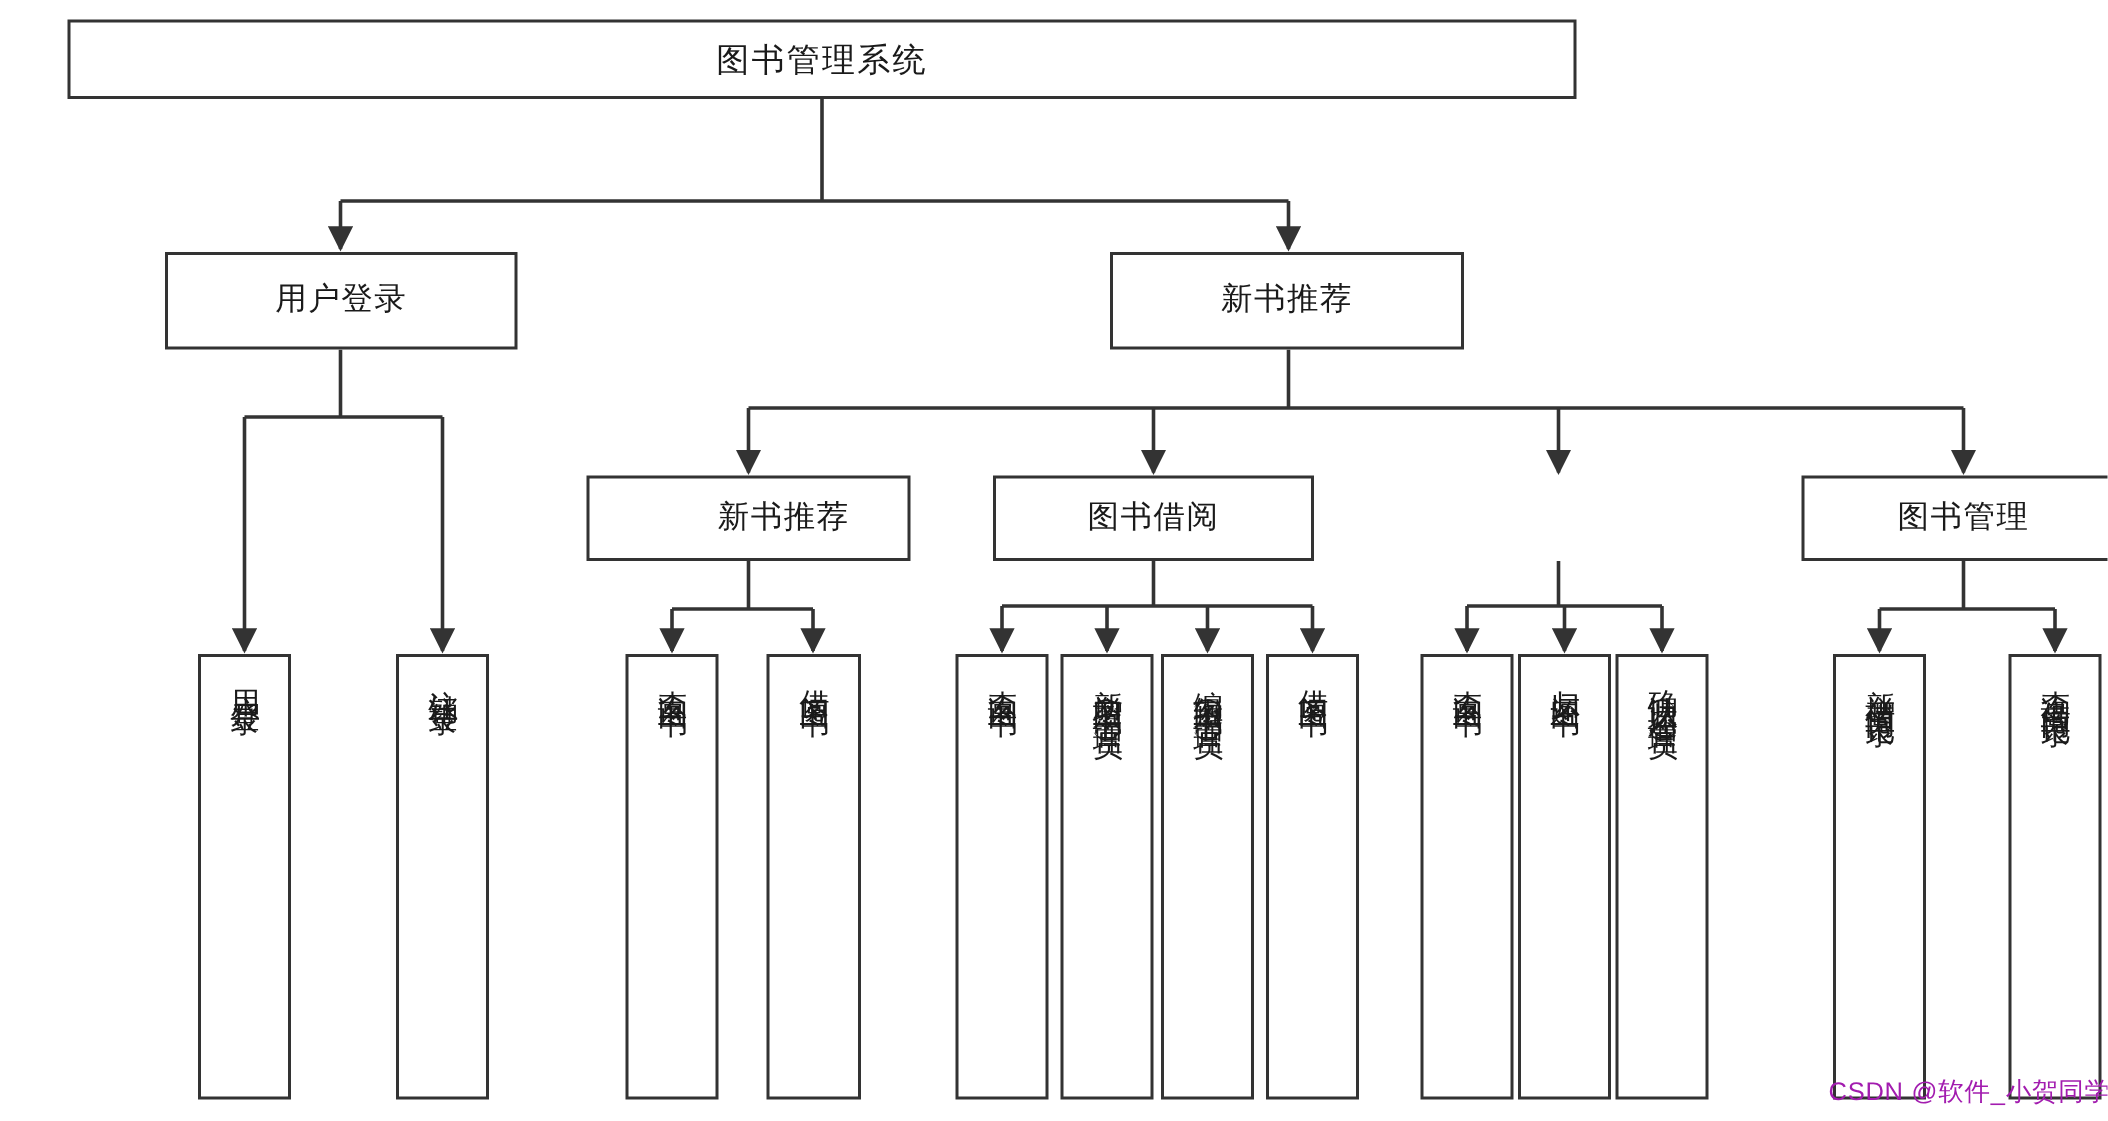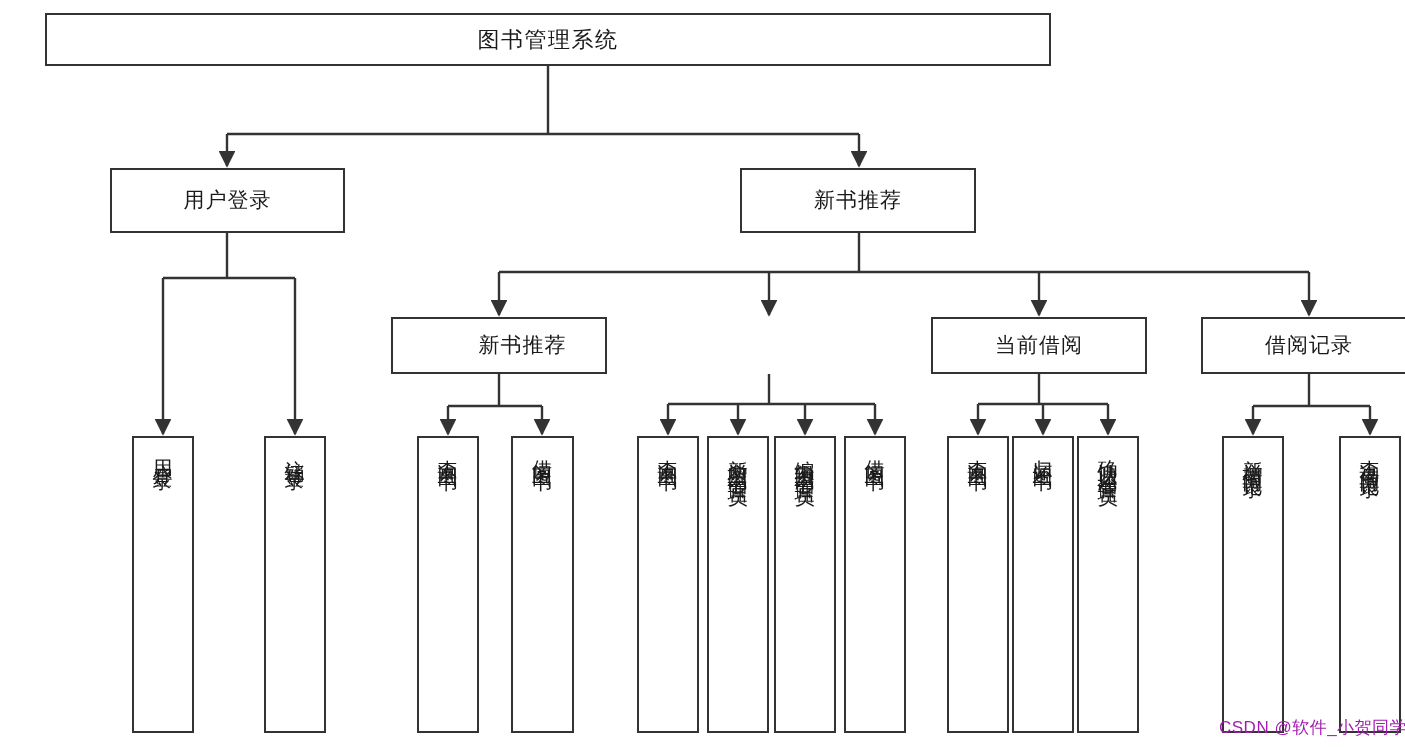--- a/index.html
+++ b/index.html
@@ -141,27 +141,27 @@
   </div>
 
   <div class="node h" style="left:711px; top:168px; width:236px; height:65px;">
     <span class="label">新书推荐</span>
   </div>
 
   <div class="node h" style="left:362px; top:317px; width:216px; height:57px;padding-left:47px;">
     <span class="label">新书推荐</span>
   </div>
 
-
-  <div class="node h" style="left:902px; top:317px; width:216px; height:57px;">
-    <span class="label">当前借阅</span>
-  </div>
+  <div class="node h" style="left:633px; top:317px; width:214px; height:57px;">
+    <span class="label">图书借阅</span>
+  </div>
+
 
   <div class="node h" style="left:1172px; top:317px; width:216px; height:57px;">
-    <span class="label">借阅记录</span>
+    <span class="label">图书管理</span>
   </div>
 
   <div class="node v" style="left:103px; top:436px; width:62px; height:297px;">
     <span class="label">用户登录</span>
   </div>
   <div class="node v" style="left:235px; top:436px; width:62px; height:297px;">
     <span class="label">注销登录</span>
   </div>
 
   <div class="node v" style="left:388px; top:436px; width:62px; height:297px;">

